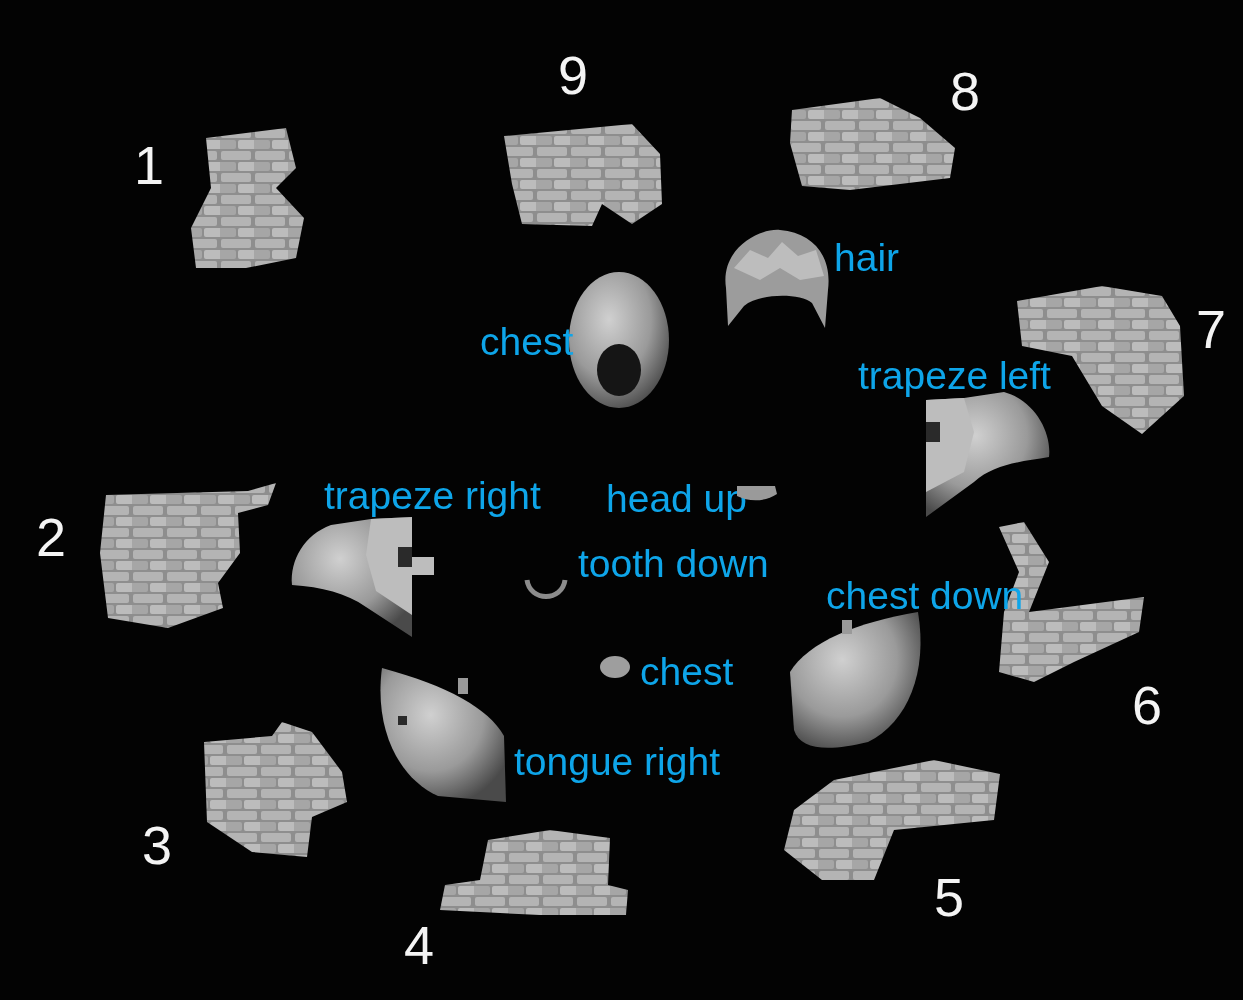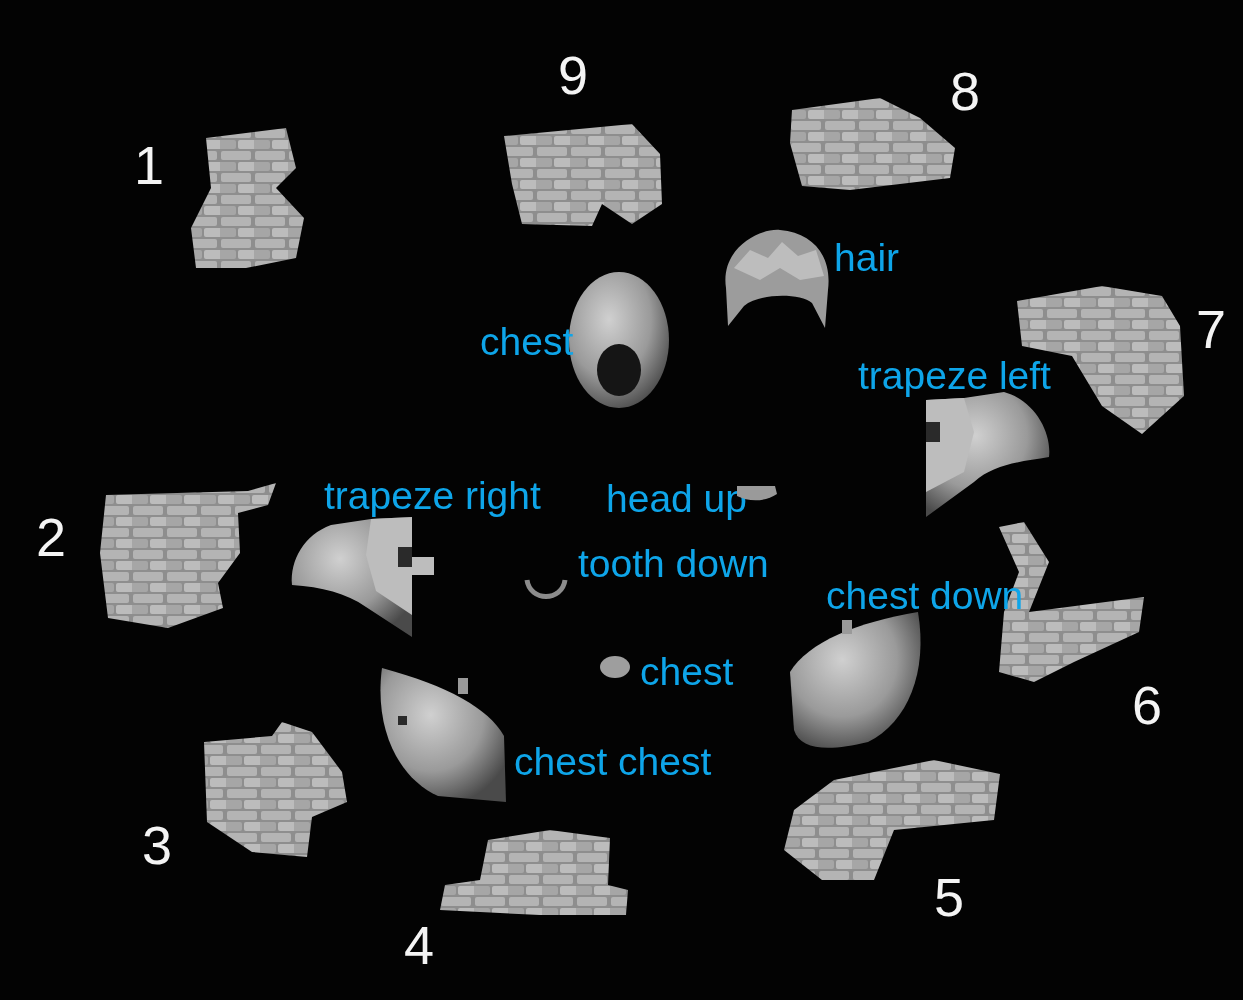--- a/index.html
+++ b/index.html
@@ -157,15 +157,15 @@
       </svg>
   </div>
 
   <div class="piece" style="left:378px;top:668px">
     <svg width="132" height="136">
         <path d="M4 0 C-4 60 20 110 60 128 L128 134 L126 68 C110 40 70 18 4 0 Z" fill="url(#skin)"></path>
         <rect x="80" y="10" width="10" height="16" fill="#9a9a9a"></rect>
         <rect x="20" y="48" width="9" height="9" fill="#2a2a2a"></rect>
       </svg>
   </div>
-  <span class="lbl" style="left:514px;top:742px">chest chest</span>
+  <span class="lbl" style="left:514px;top:742px">tongue right</span>
 
 </div>
 
 </body></html>

